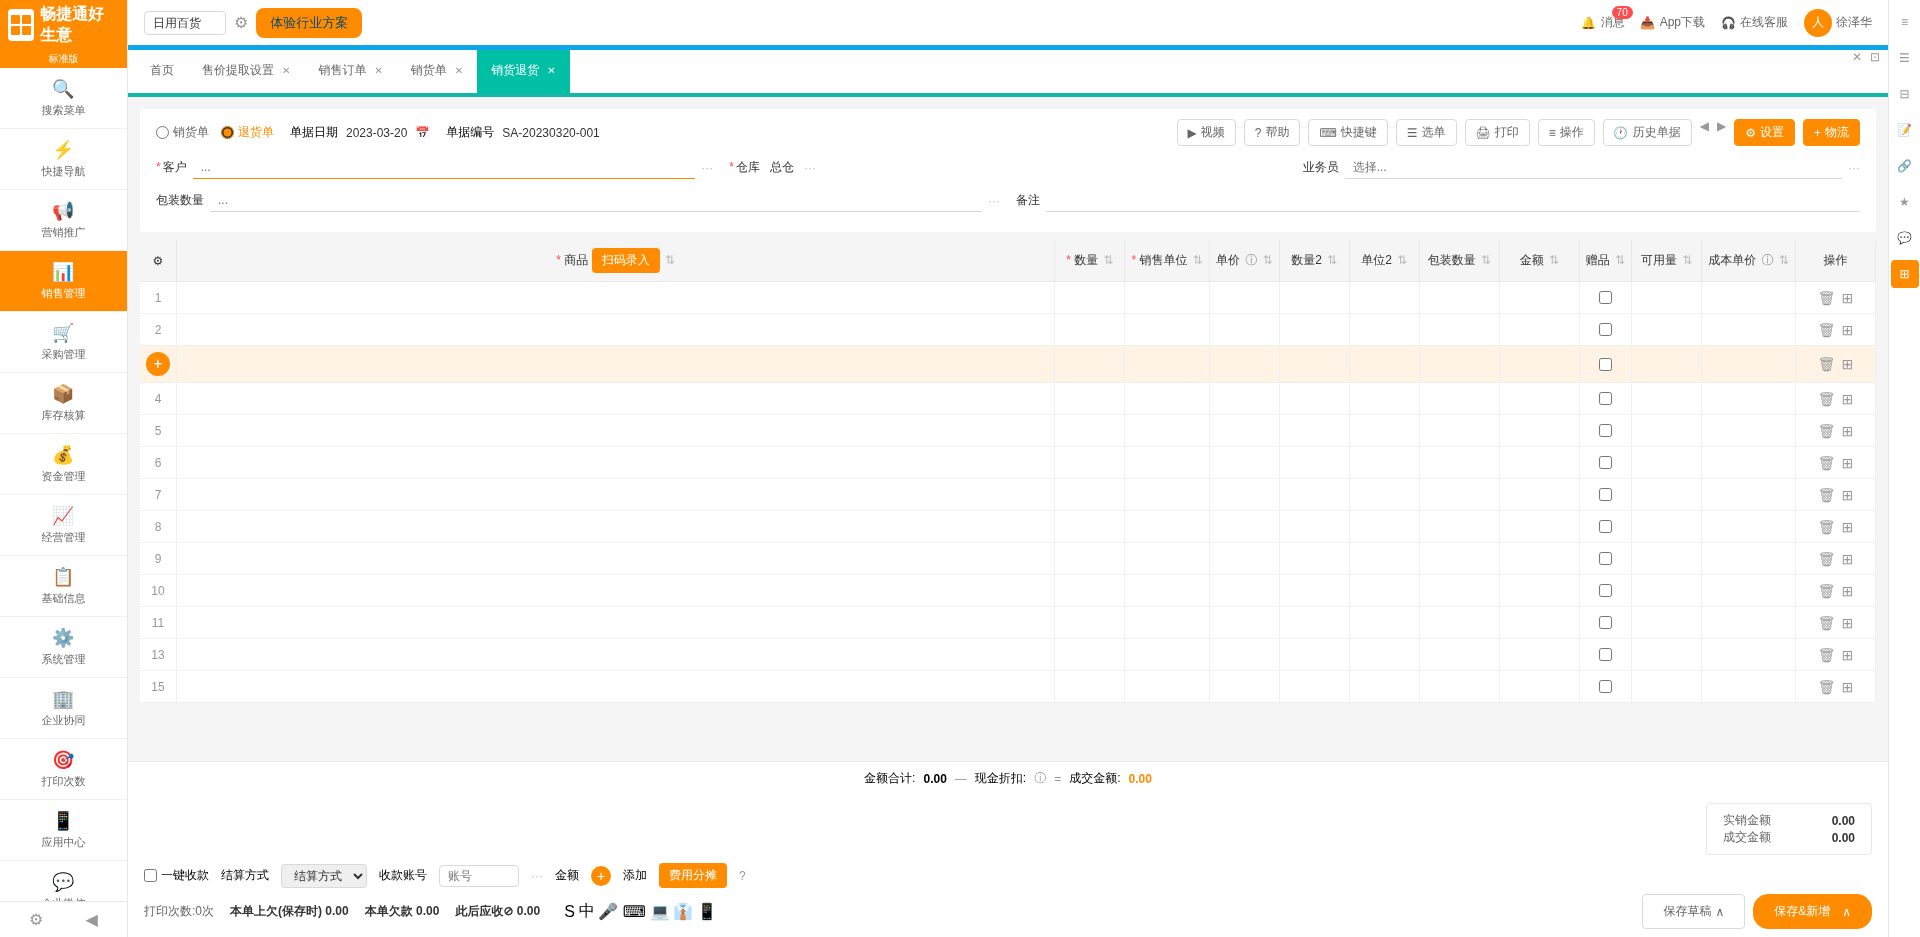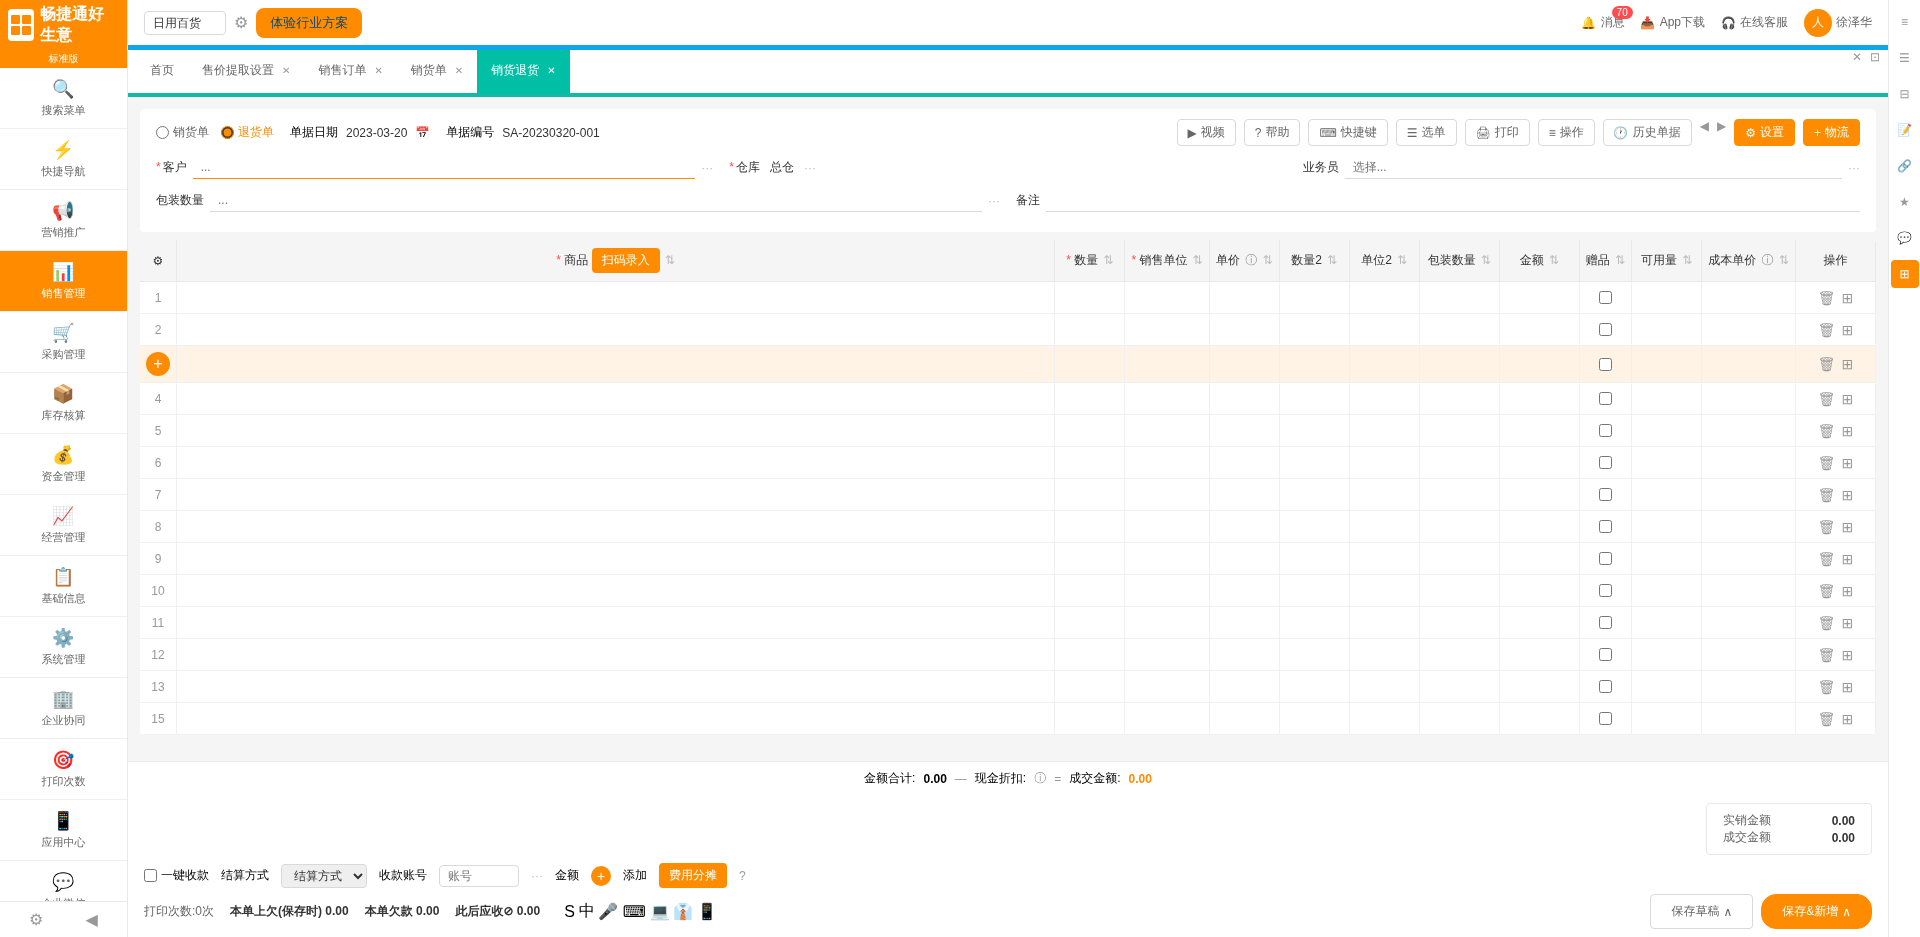--- a/index.html
+++ b/index.html
@@ -81,21 +81,21 @@
     .bottom-row1 { display: flex; align-items: center; gap: 16px; margin-bottom: 8px; flex-wrap: wrap; flex-direction: column; }
     .amount-summary { display: flex; align-items: center; gap: 8px; }
     .minus-icon { color: #999; }
     .equals-icon { color: #999; }
     .bottom-row2 { display: flex; align-items: center; gap: 12px; flex-wrap: wrap; }
     .bottom-row3 { display: flex; align-items: center; gap: 16px; margin-top: 6px; }
     .bottom-stat { color: #666; }
     .bottom-stat span { color: #333; font-weight: bold; }
     .bottom-actions { margin-left: auto; display: flex; gap: 8px; }
     .save-draft-btn { background: #fff; border: 1px solid #d9d9d9; border-radius: 4px; padding: 8px 20px; cursor: pointer; color: #666; display: flex; align-items: center; gap: 4px; }
-    .save-new-btn { background: #ff8c00; border: 1px solid #ff8c00; border-radius: 15px; padding: 8px 20px; cursor: pointer; color: #fff; display: flex; align-items: center; gap: 4px; }
+    .save-new-btn { background: #ff8c00; border: 1px solid #ff8c00; border-radius: 15px; padding: 8px 20px; cursor: pointer; color: #fff; display: flex; align-items: center; gap: 12px; }
 
     
     .right-panel { width: 32px; background: #fff; border-left: 1px solid #e8e8e8; display: flex; flex-direction: column; align-items: center; padding: 8px 0; gap: 8px; flex-shrink: 0; }
     .right-panel-btn { width: 28px; height: 28px; display: flex; align-items: center; justify-content: center; color: #999; cursor: pointer; border-radius: 4px; }
     .right-panel-btn.active { background: #ff8c00; color: #fff; }
 
     .summary-side { background: #fff; border: 1px solid #e8e8e8; border-radius: 4px; padding: 8px 16px; margin-left: auto; }
     .summary-row { display: flex; justify-content: space-between; gap: 24px; align-items: center; }
     .summary-label { color: #666; }
     .summary-value { color: #333; font-weight: bold; min-width: 60px; text-align: right; }
@@ -682,44 +682,20 @@
               <td></td>
               <td></td>
               <td>
                 <div class="action-cell">
                   <span class="action-icon">🗑</span>
                   <span class="action-icon">⊞</span>
                 </div>
               </td>
             </tr>
           <tr>
-              <td class="row-num">12</td>
-              <td></td>
-              <td></td>
-              <td></td>
-              <td></td>
-              <td></td>
-              <td></td>
-              <td></td>
-              <td></td>
-              <td>
-                <div class="checkbox-cell">
-                  <input type="checkbox" style="">
-                </div>
-              </td>
-              <td></td>
-              <td></td>
-              <td>
-                <div class="action-cell">
-                  <span class="action-icon">🗑</span>
-                  <span class="action-icon">⊞</span>
-                </div>
-              </td>
-            </tr>
-          <tr>
               <td class="row-num">13</td>
               <td></td>
               <td></td>
               <td></td>
               <td></td>
               <td></td>
               <td></td>
               <td></td>
               <td></td>
               <td>

